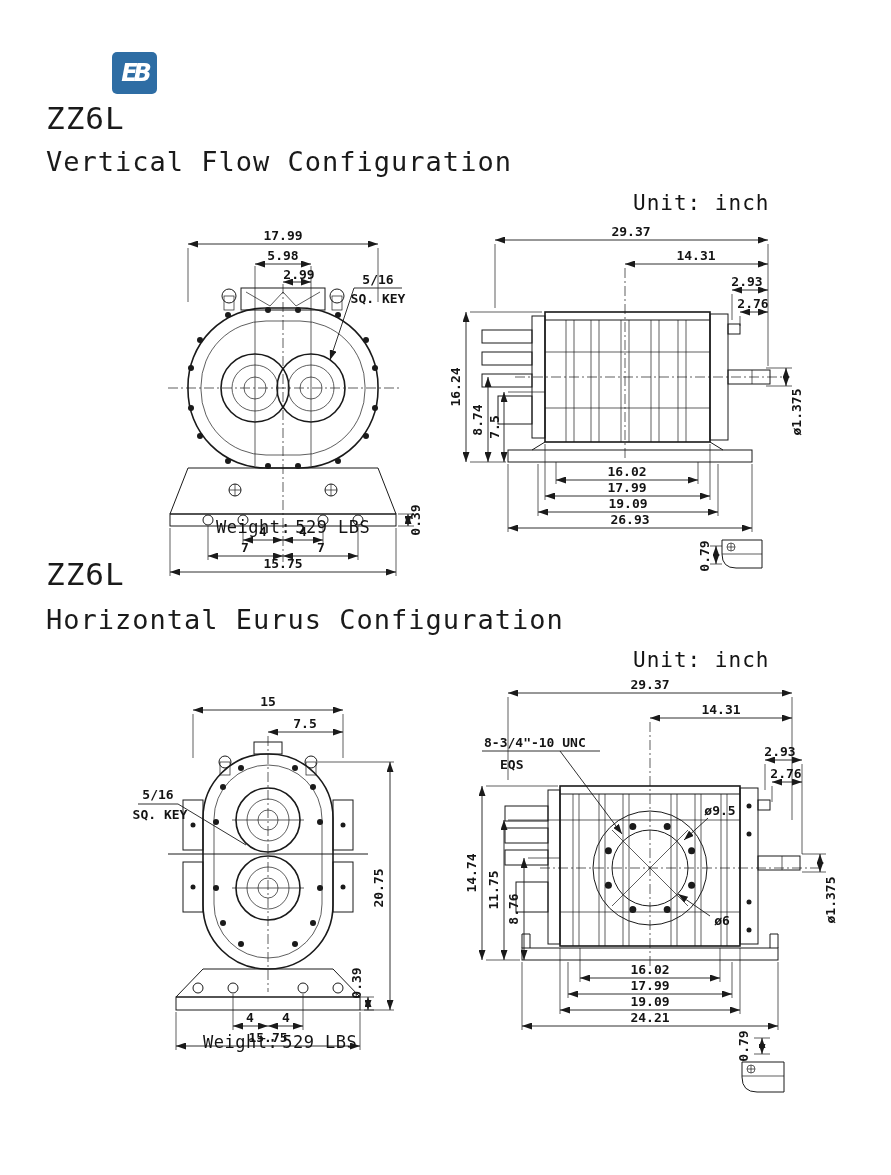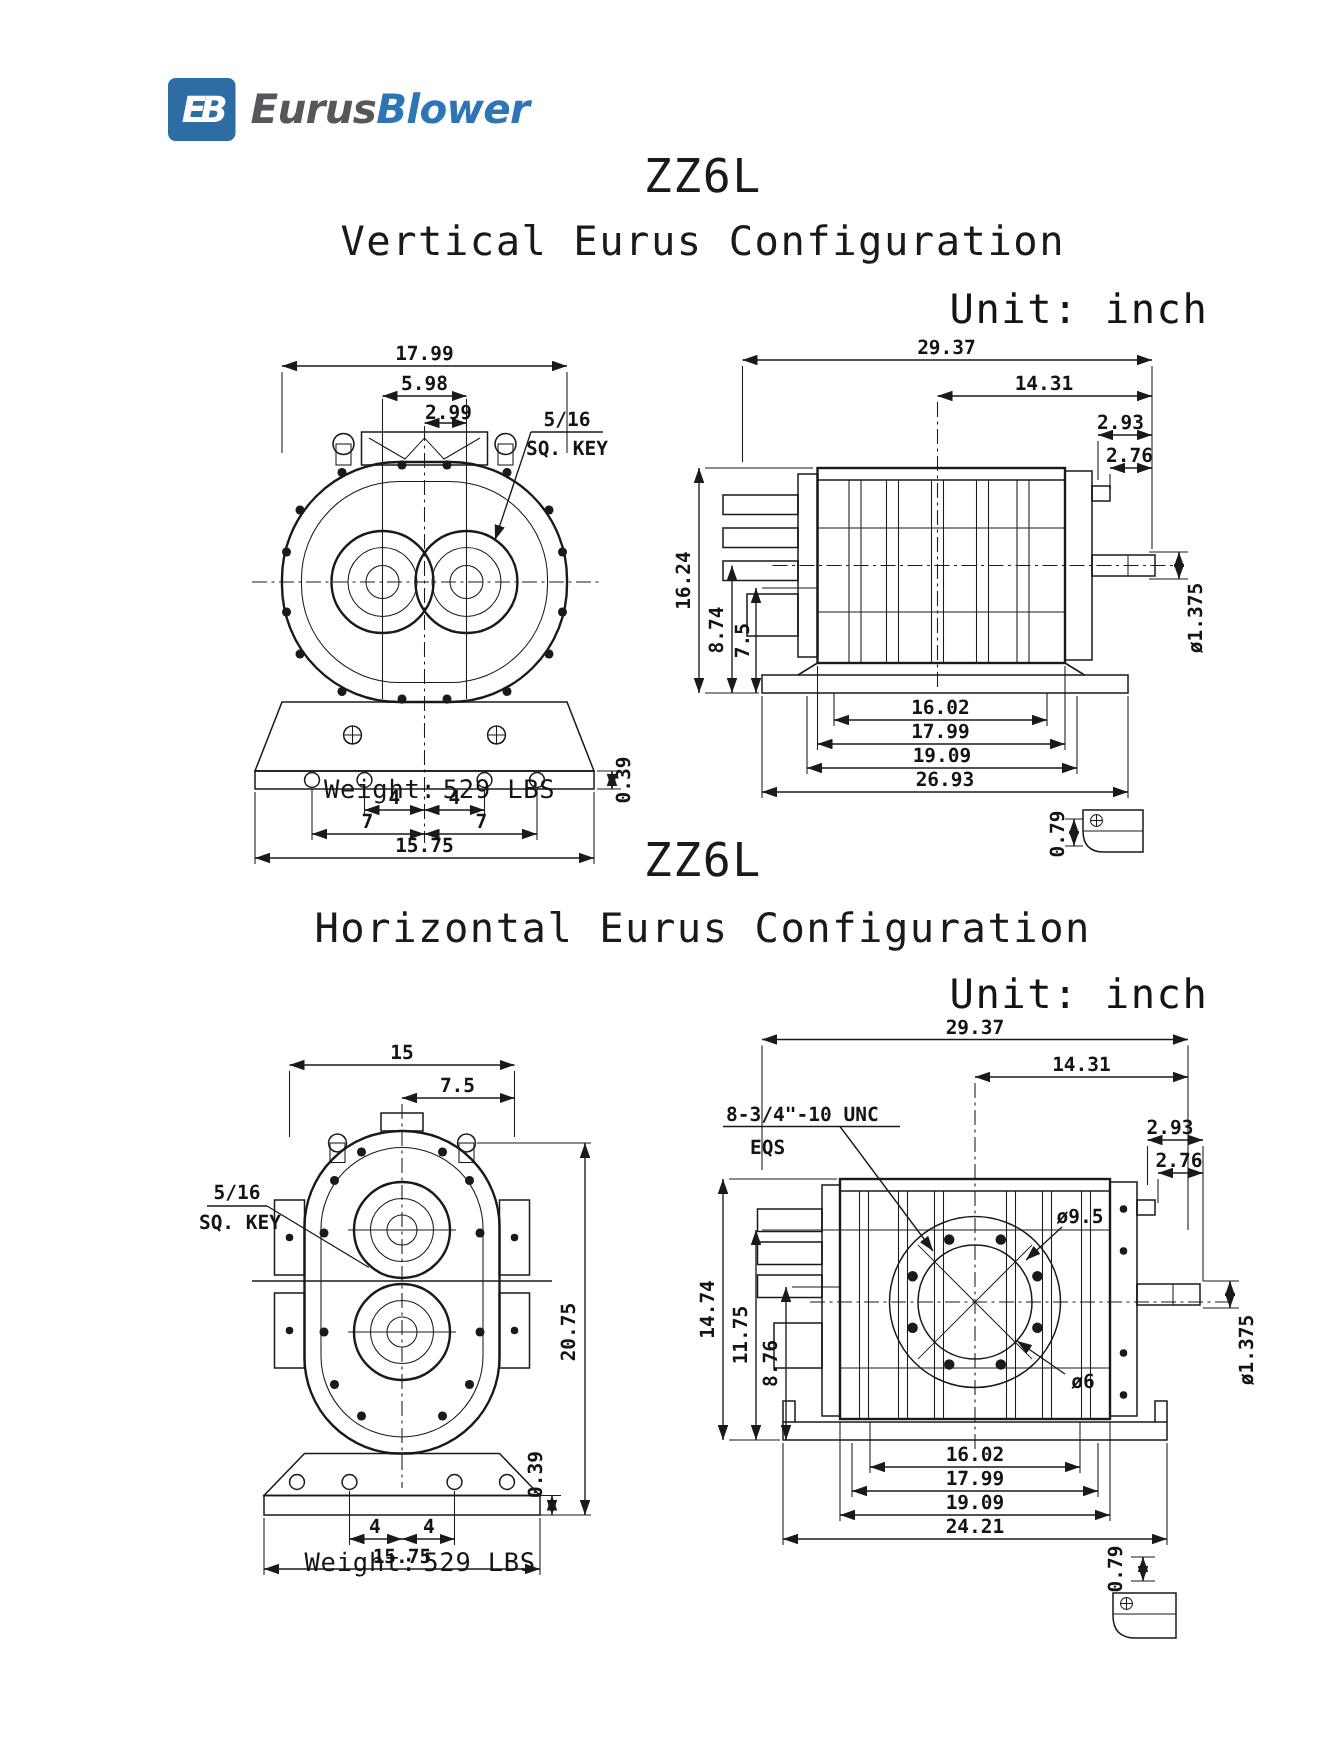--- a/index.html
+++ b/index.html
@@ -7,27 +7,27 @@
   body{width:891px;height:1175px;position:relative;overflow:hidden;
        font-family:"DejaVu Sans Mono",monospace;color:#141414}
   
   #logo{position:absolute;left:112px;top:52px;display:flex;align-items:center;gap:10px}
   #logo-icon{width:45px;height:42px;background:#2e6da4;border-radius:5px;color:#fff;
              display:flex;align-items:center;justify-content:center;
              font:italic 800 24px "DejaVu Sans",sans-serif;letter-spacing:-4px;padding-right:0}
   #logo-text{font:italic 800 27px "DejaVu Sans",sans-serif;color:#54585c;letter-spacing:-.5px}
   #logo-text .blue{color:#2e75b5}
   
-  .hdr{position:absolute;left:0;width:100%;text-align:center;padding-left:46px;
+  .hdr{position:absolute;left:0;width:100%;text-align:left;padding-left:46px;
        font-family:"DejaVu Sans Mono",monospace;font-weight:400;color:#1a1a1a;letter-spacing:1px}
   #v-model{top:100px;font-size:31px}
   #v-title{top:146px;font-size:27px}
   #h-model{top:556px;font-size:31px}
   #h-title{top:604px;font-size:27px}
-  .unit{position:absolute;left:633px;font-size:27px;letter-spacing:1px}
+  .unit{position:absolute;left:633px;font-size:21px;letter-spacing:1px}
   #v-unit{top:191px}
   #h-unit{top:648px}
   .weight{position:absolute;font-size:17px;font-weight:400;letter-spacing:.5px}
   #v-weight{left:216px;top:517px}
   #h-weight{left:203px;top:1032px}
   .weight .val{margin-left:4px}
   
   .drawing{position:absolute}
   .draw{stroke:#1a1a1a;stroke-width:1.6;fill:none}
   .thin{stroke:#1a1a1a;stroke-width:1;fill:none}
@@ -35,25 +35,24 @@
   .dimg line{stroke:#1a1a1a;stroke-width:.9;fill:none}
   .cl{stroke:#1a1a1a;stroke-width:.7;fill:none;stroke-dasharray:10 3 2 3}
   .fillb circle{fill:#1a1a1a;stroke:none}
   text{font:700 13px "DejaVu Sans Mono",monospace;fill:#141414;stroke:none}
 </style>
 </head>
 <body>
 
 <div id="logo">
   <div id="logo-icon">EB</div>
-  <div id="logo-text"><span>Eurus</span><span class="blue">Blower</span></div>
 </div>
 
 <div class="hdr" id="v-model">ZZ6L</div>
-<div class="hdr" id="v-title">Vertical Eurus Configuration</div>
+<div class="hdr" id="v-title">Vertical Flow Configuration</div>
 <div class="unit" id="v-unit">Unit: inch</div>
 
 <svg class="drawing" style="left:128px;top:222px" width="310" height="358" viewBox="0 0 310 358">
   <defs>
     <marker id="aA" markerWidth="10" markerHeight="7" refX="10" refY="3.5" orient="auto-start-reverse" markerUnits="userSpaceOnUse">
       <path d="M0,0L10,3.5L0,7z" fill="#1a1a1a"></path>
     </marker>
   </defs>
   <g>
     <line class="cl" x1="40" y1="166" x2="272" y2="166"></line>

